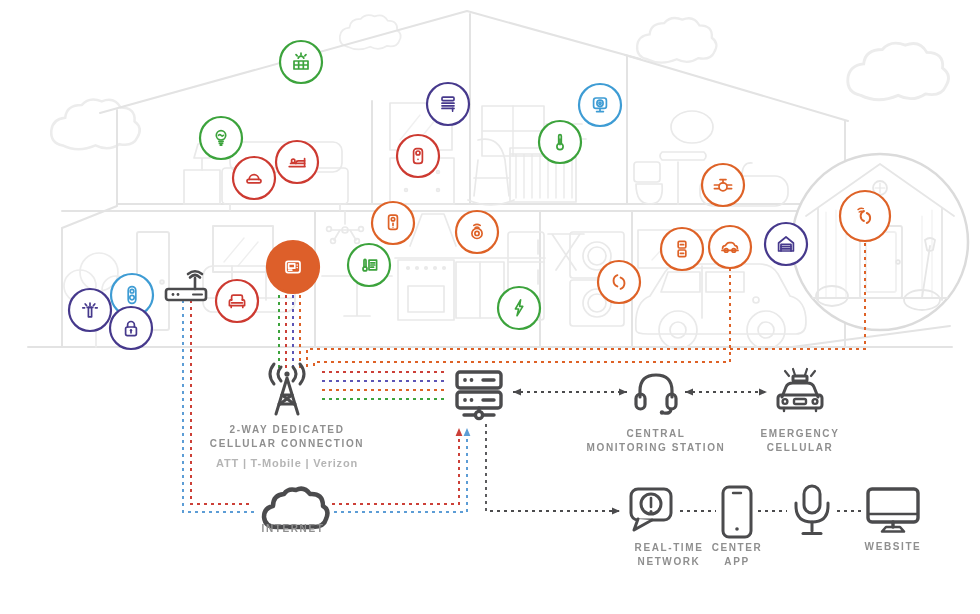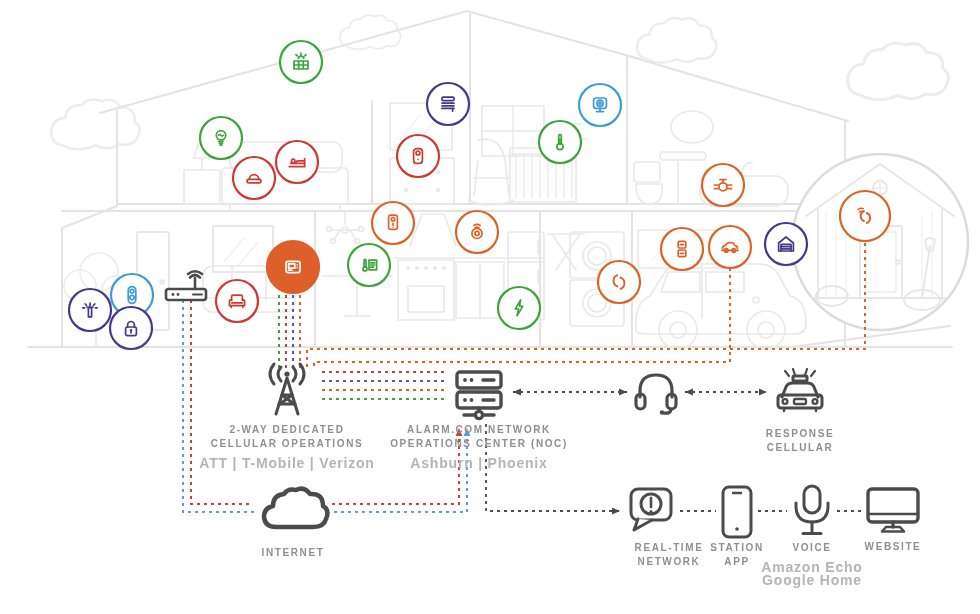--- a/index.html
+++ b/index.html
@@ -1,21 +1,21 @@
 <!DOCTYPE html>
 <html><head>
 <meta charset="utf-8">
 <style>
   html,body{margin:0;padding:0;background:#fff;}
   #stage{position:relative;width:980px;height:614px;background:#ffffff;overflow:hidden;
          font-family:"Liberation Sans",sans-serif;padding-left:12px;}
   #scene{position:absolute;left:0;top:0;}
   .node-label{position:absolute;transform:translateX(-50%);text-align:center;
     color:#8F8F8F;font-weight:bold;font-size:10px;letter-spacing:1.6px;line-height:14px;white-space:nowrap;}
-  .node-label .sub{color:#B5B5B5;font-size:14px;font-weight:bold;letter-spacing:0.8px;line-height:13px;}
+  .node-label .sub{color:#B5B5B5;font-size:11px;font-weight:bold;letter-spacing:0.8px;line-height:13px;}
   .node-label .sub.gap{margin-top:6px;}
 </style>
 </head>
 <body>
 
 <div id="stage">
   <svg id="scene" width="980" height="614" viewBox="0 0 980 614">
     <defs>
 
       <symbol id="bg-cloud" viewBox="0 0 84 46" overflow="visible">
@@ -604,44 +604,38 @@
         </g>
         <g transform="translate(865,216)">
           <circle r="25" fill="#ffffff" stroke="#DE6227" stroke-width="2.2"></circle>
           <use href="#g-contactwave" x="-12" y="-12" width="24" height="24" color="#DE6227"></use>
         </g>
       </g>
   </svg>
 
   <div class="node-label" style="left:287px;top:423px">
     <div>2-WAY DEDICATED</div>
-    <div>CELLULAR OPERATIONS</div>
+    <div>CELLULAR CONNECTION</div>
     <div class="sub gap">ATT  |  T-Mobile  |  Verizon</div>
   </div>
-  <div class="node-label" style="left:479px;top:423px">
-    <div>ALARM.COM NETWORK</div>
-    <div>OPERATIONS CENTER (NOC)</div>
-    <div class="sub gap">Ashburn  |  Phoenix</div>
+  <div class="node-label" style="left:656px;top:427px">
+    <div>CENTRAL</div>
+    <div>MONITORING STATION</div>
   </div>
   <div class="node-label" style="left:800px;top:427px">
-    <div>RESPONSE</div>
+    <div>EMERGENCY</div>
     <div>CELLULAR</div>
   </div>
-  <div class="node-label" style="left:293px;top:546px">
+  <div class="node-label" style="left:293px;top:522px">
     <div>INTERNET</div>
   </div>
   <div class="node-label" style="left:669px;top:541px">
     <div>REAL-TIME</div>
     <div>NETWORK</div>
   </div>
   <div class="node-label" style="left:737px;top:541px">
-    <div>STATION</div>
+    <div>CENTER</div>
     <div>APP</div>
-  </div>
-  <div class="node-label" style="left:812px;top:541px">
-    <div>VOICE</div>
-    <div class="sub gap">Amazon Echo</div>
-    <div class="sub">Google Home</div>
   </div>
   <div class="node-label" style="left:893px;top:540px">
     <div>WEBSITE</div>
   </div>
 </div>
 
 </body></html>

